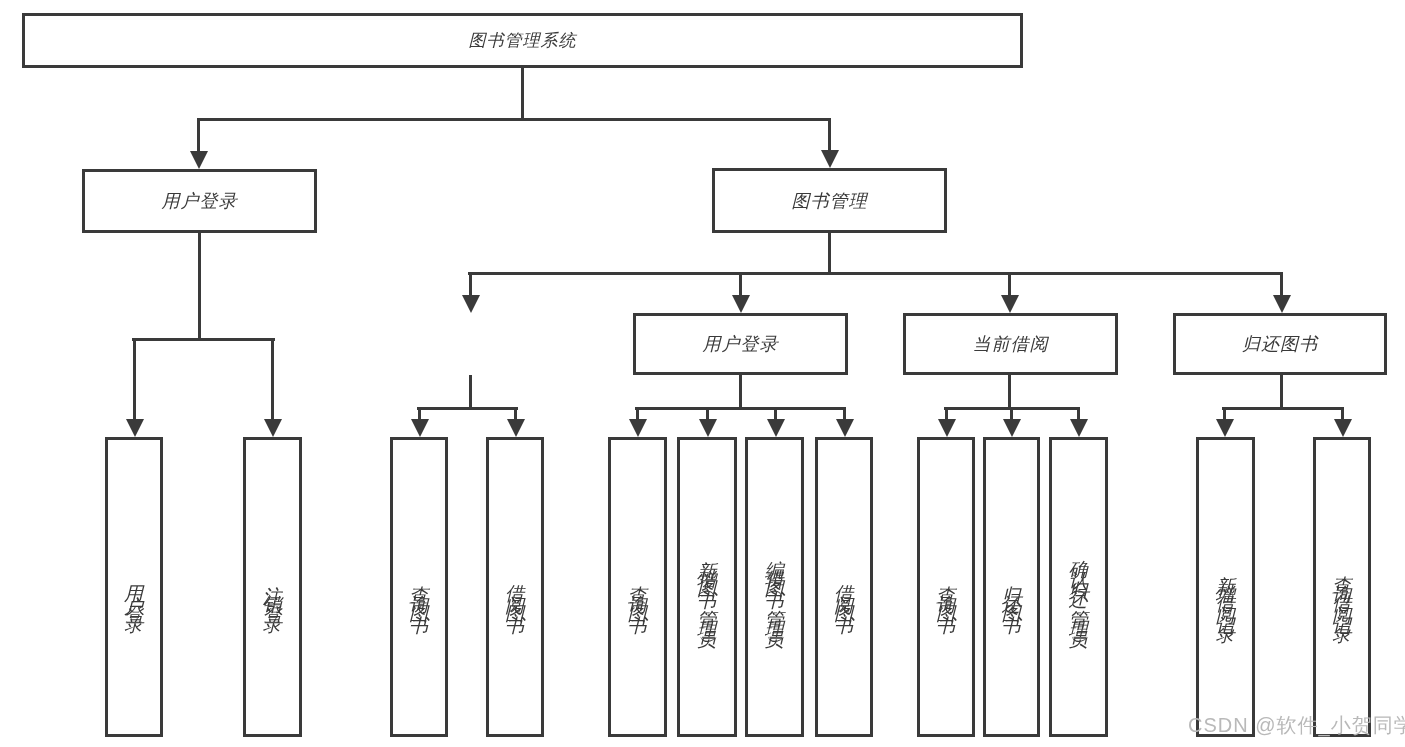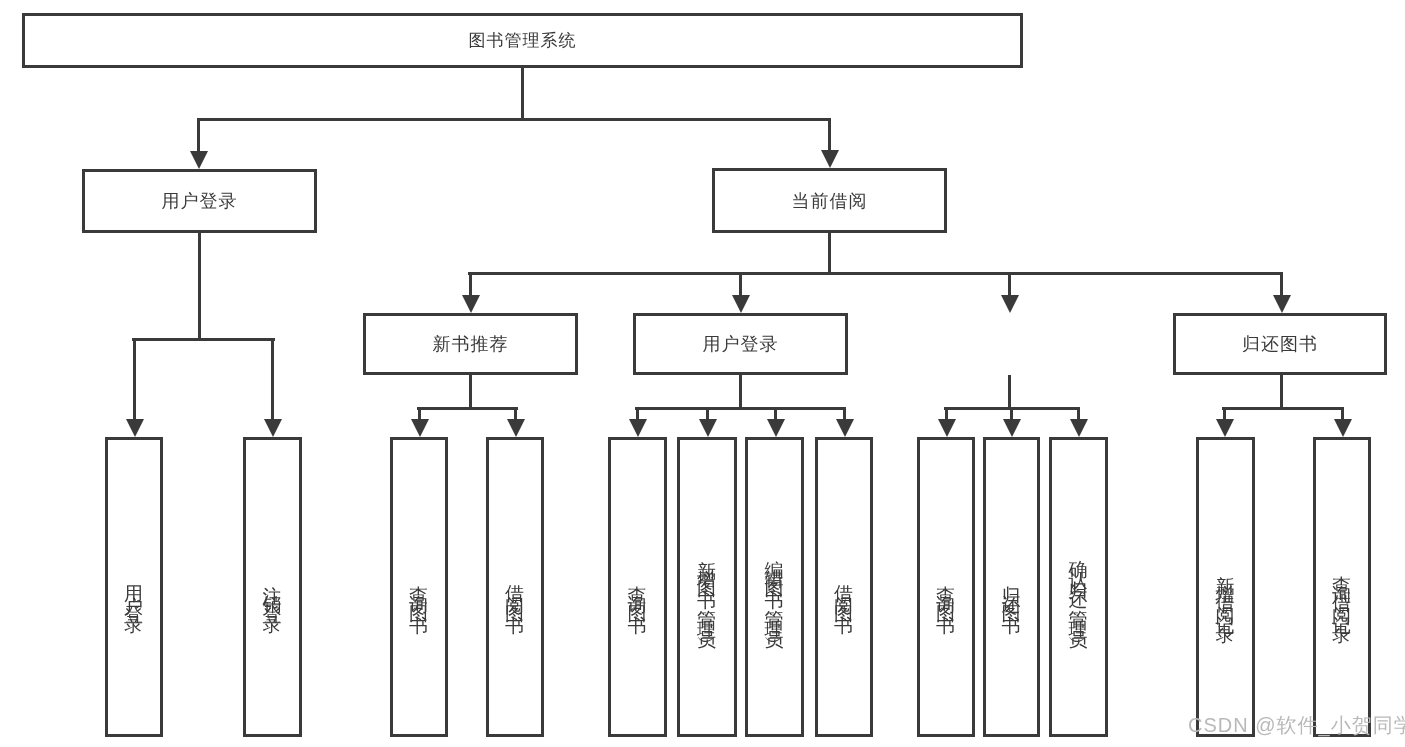--- a/index.html
+++ b/index.html
@@ -9,21 +9,21 @@
     --background:#ffffff;
   }
   html,body{margin:0;padding:0;background:var(--background);}
   #canvas{
     position:relative;width:1405px;height:747px;background:var(--background);
     font-family:"Liberation Sans","DejaVu Sans",sans-serif;color:var(--text);
     overflow:hidden;
   }
   .box{
     position:absolute;box-sizing:border-box;border:3px solid var(--line);
-    background:#fff;display:flex;align-items:center;justify-content:center;
+    background:#fff;display:flex;align-items:center;justify-content:center;font-style:italic;
   }
   .hbox{font-size:18px;letter-spacing:1px;}
   .rootbox{font-size:17px;letter-spacing:1px;}
   .vbox{
     writing-mode:vertical-rl;text-orientation:mixed;
     font-size:19px;letter-spacing:10px;line-height:1;
     padding-top:6px;
   }
   .hl{position:absolute;height:3px;background:var(--line);}
   .vl{position:absolute;width:3px;background:var(--line);}
@@ -44,36 +44,36 @@
 <div id="canvas">
 
   <div class="box hbox rootbox" style="left:22px;top:13px;width:1001px;height:55px">图书管理系统</div>
 
   <div class="vl" style="left:521px;top:68px;height:53px"></div>
   <div class="hl" style="left:197px;top:118px;width:634px"></div>
   <div class="adown" style="left:197px;top:118px;height:33px"></div>
   <div class="adown" style="left:828px;top:118px;height:32px"></div>
 
   <div class="box hbox" style="left:82px;top:169px;width:235px;height:64px">用户登录</div>
-  <div class="box hbox" style="left:712px;top:168px;width:235px;height:65px">当前借阅</div>
+  <div class="box hbox" style="left:712px;top:168px;width:235px;height:65px">图书管理</div>
 
   <div class="vl" style="left:198px;top:233px;height:107px"></div>
   <div class="hl" style="left:132px;top:338px;width:143px"></div>
   <div class="adown" style="left:133px;top:338px;height:81px"></div>
   <div class="adown" style="left:271px;top:338px;height:81px"></div>
 
   <div class="vl" style="left:828px;top:233px;height:42px"></div>
   <div class="hl" style="left:468px;top:272px;width:814px"></div>
   <div class="adown" style="left:469px;top:272px;height:23px"></div>
   <div class="adown" style="left:739px;top:272px;height:23px"></div>
   <div class="adown" style="left:1008px;top:272px;height:23px"></div>
   <div class="adown" style="left:1280px;top:272px;height:23px"></div>
 
-  <div class="box hbox" style="left:363px;top:313px;width:215px;height:62px">新书推荐</div>
   <div class="box hbox" style="left:633px;top:313px;width:215px;height:62px">用户登录</div>
+  <div class="box hbox" style="left:903px;top:313px;width:215px;height:62px">当前借阅</div>
   <div class="box hbox" style="left:1173px;top:313px;width:214px;height:62px">归还图书</div>
 
   <div class="vl" style="left:469px;top:375px;height:34px"></div>
   <div class="hl" style="left:417px;top:407px;width:101px"></div>
   <div class="adown" style="left:418px;top:407px;height:12px"></div>
   <div class="adown" style="left:514px;top:407px;height:12px"></div>
 
   <div class="vl" style="left:739px;top:375px;height:34px"></div>
   <div class="hl" style="left:635px;top:407px;width:211px"></div>
   <div class="adown" style="left:636px;top:407px;height:12px"></div>

